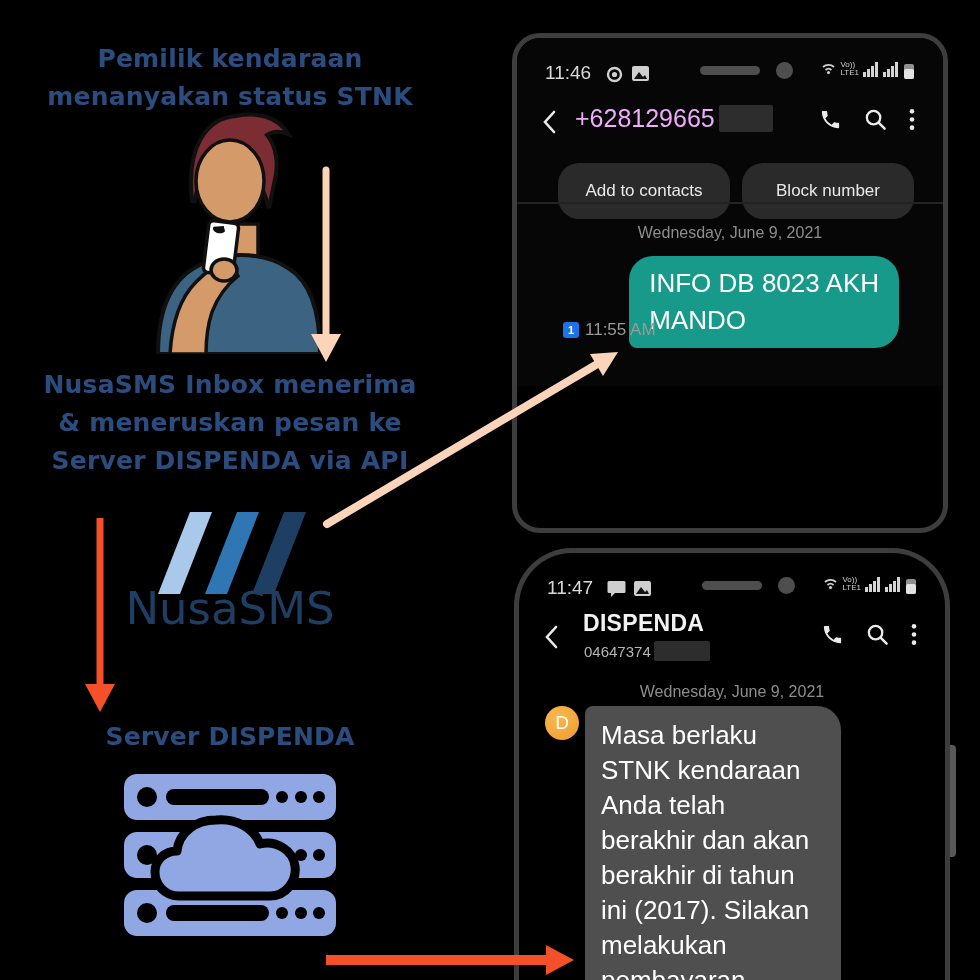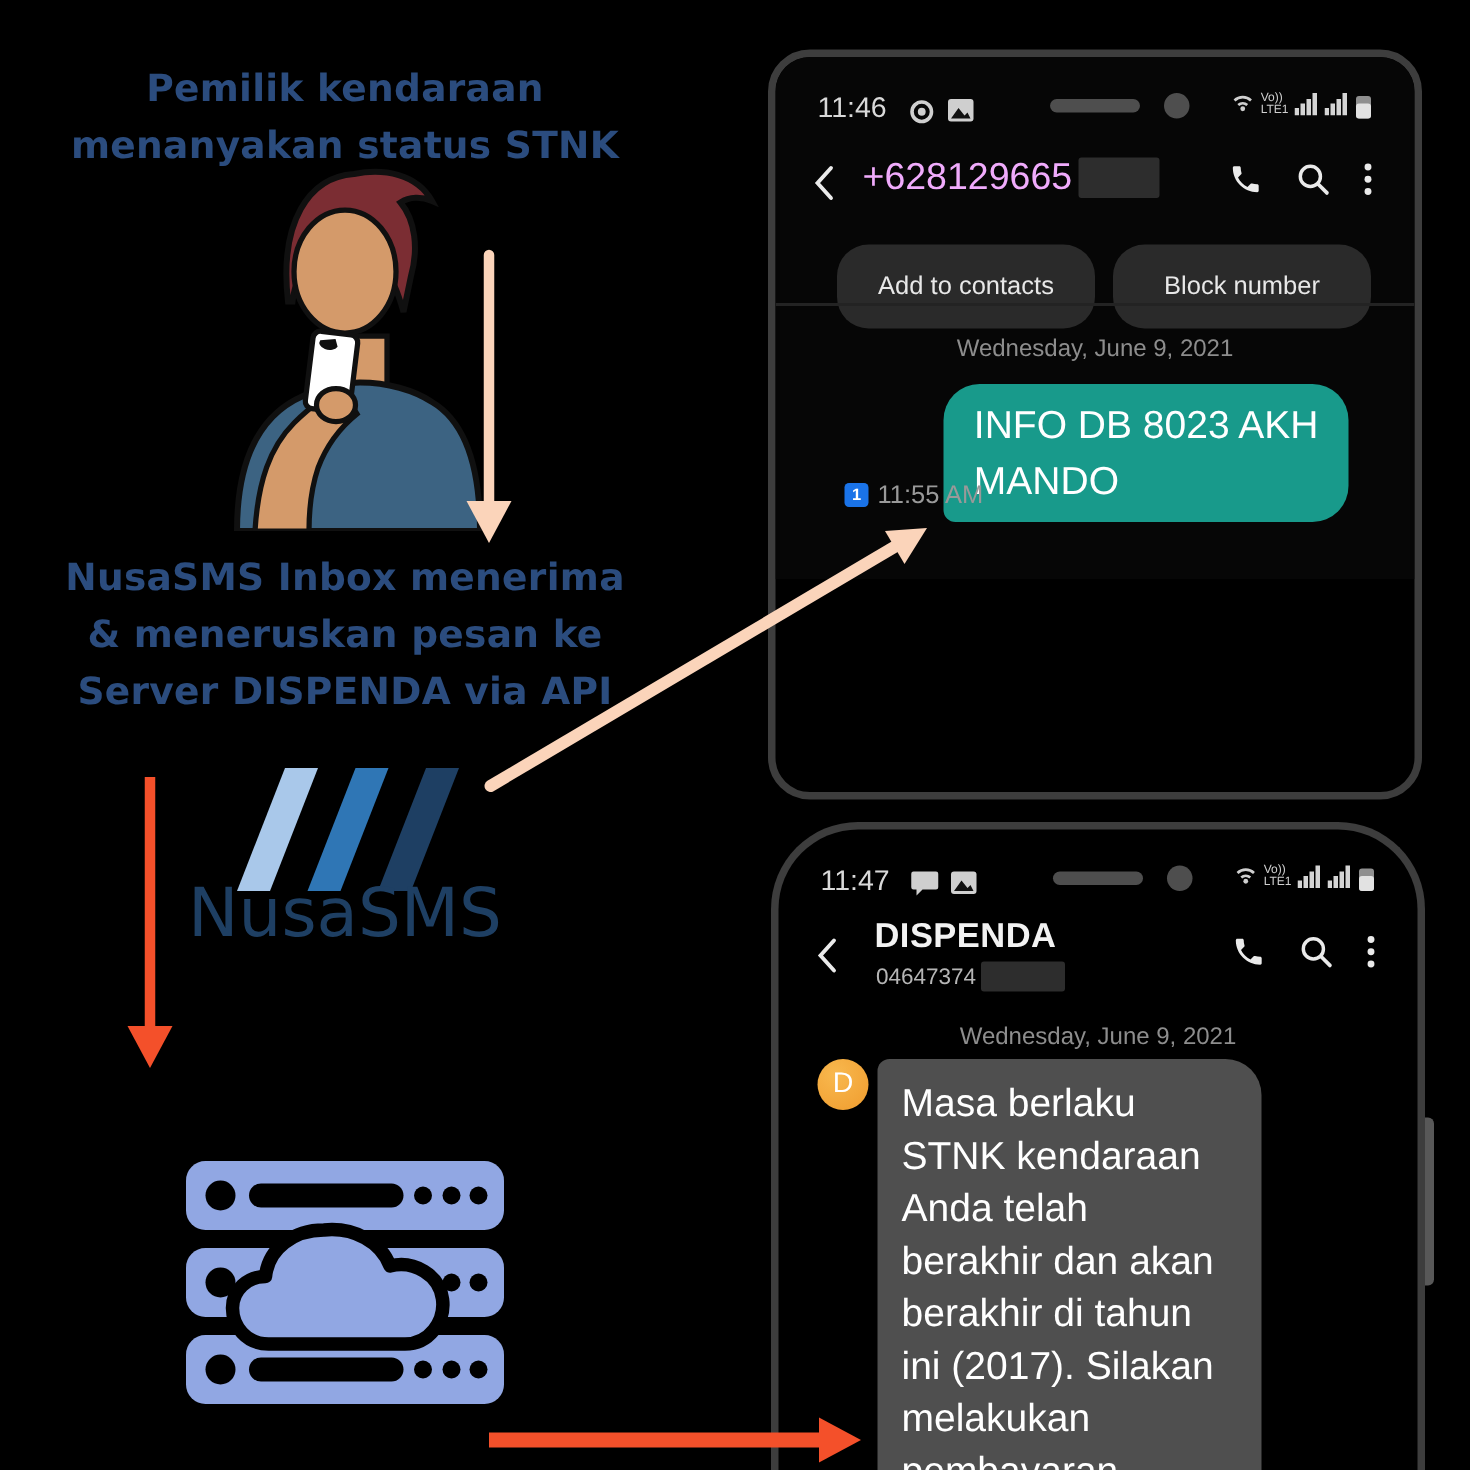--- a/index.html
+++ b/index.html
@@ -101,20 +101,21 @@
 
   <div id="logo">
     <svg id="logo-stripes" width="160" height="92" viewBox="0 0 160 92">
       <polygon class="stripe1" points="0,90 22,90 54,8 32,8"></polygon>
       <polygon class="stripe2" points="47,90 69,90 101,8 79,8"></polygon>
       <polygon class="stripe3" points="94,90 116,90 148,8 126,8"></polygon>
     </svg>
     <div id="logo-text">NusaSMS</div>
   </div>
 
+  <div id="step3" class="flow-label">Server DISPENDA</div>
 
   <svg id="server-icon" width="212" height="180" viewBox="0 0 212 180">
     <rect class="srv" x="0" y="10" width="212" height="46" rx="13"></rect>
     <rect class="srv" x="0" y="68" width="212" height="46" rx="13"></rect>
     <rect class="srv" x="0" y="126" width="212" height="46" rx="13"></rect>
     <circle class="srv-hole" cx="23" cy="33" r="10"></circle>
       <rect class="srv-hole" x="42" y="25" width="103" height="16" ry="8"></rect>
     <circle class="srv-hole" cx="158" cy="33" r="6"></circle>
       <circle class="srv-hole" cx="177" cy="33" r="6"></circle>
       <circle class="srv-hole" cx="195" cy="33" r="6"></circle>

